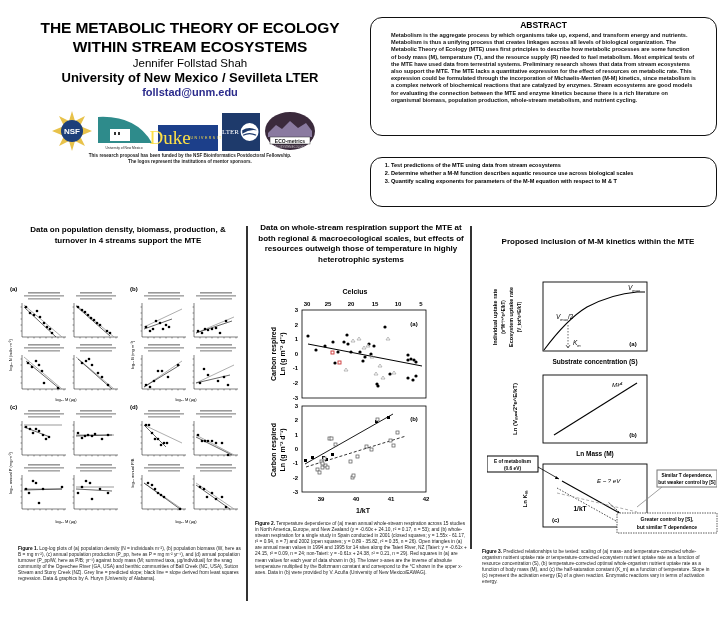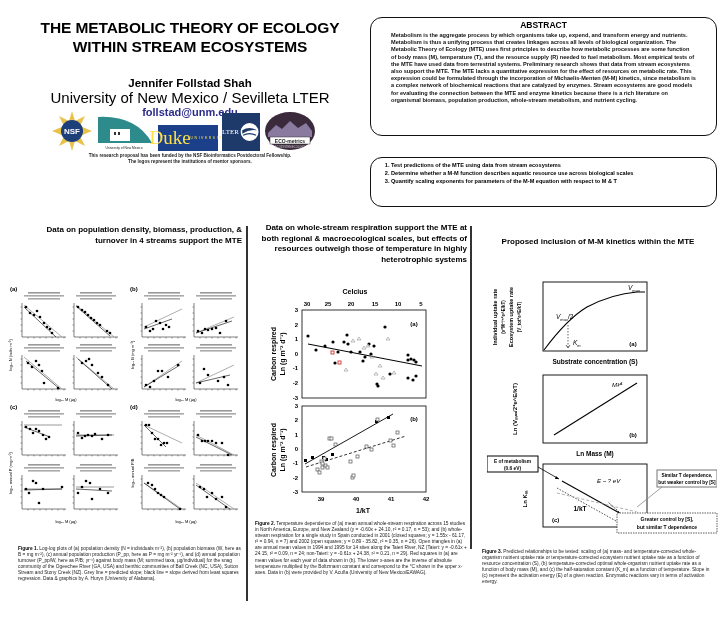--- a/index.html
+++ b/index.html
@@ -1,22 +1,22 @@
 <!DOCTYPE html>
 <html><head>
   <meta charset="utf-8">
   <style>
     * { box-sizing: border-box; margin: 0; padding: 0; }
     html, body { width: 720px; height: 617px; background: #ffffff; overflow: hidden; }
     body { font-family: "Liberation Sans", sans-serif; color: #000; position: relative; }
 
     .header { position: absolute; left: 30px; top: 18px; width: 320px; text-align: center; }
     .title { font-weight: bold; font-size: 15.5px; line-height: 19px; letter-spacing: -0.1px; }
-    .author { font-weight: bold; font-size: 11.5px; line-height: 15px; margin-top: 20px; }
-    .affil { font-weight: normal; font-size: 15px; line-height: 14px; }
+    .author { font-weight: normal; font-size: 11.5px; line-height: 15px; margin-top: 0; }
+    .affil { font-weight: bold; font-size: 13px; line-height: 14px; }
     .email { font-weight: bold; font-size: 11px; line-height: 14px; color: #2b2b8c; }
 
     .logos { position: absolute; left: 52px; top: 107px; width: 275px; height: 44px; display: flex; gap: 4px; align-items: flex-end; }
     .logo { height: 40px; position: relative; display: flex; align-items: center; justify-content: center; }
     .logo-nsf { width: 40px; }
     .logo-unm { width: 58px; height: 38px; }
     .logo-duke { width: 60px; height: 26px; background: #1c3f8a; color: #fde047; font-family: "Liberation Serif", serif; font-size: 19px; flex-direction: row; line-height: 18px; margin-top: 18px; }
     .logo-duke small { font-family: "Liberation Sans", sans-serif; font-size: 3.5px; letter-spacing: 1.5px; line-height: 4px; }
     .logo-lter { width: 38px; height: 38px; background: #1e3a6b; color: #fff; flex-direction: row; font-family: "Liberation Serif", serif; font-size: 7px; }
     .logo-eco { width: 52px; height: 40px; }
@@ -24,21 +24,21 @@
 
     .box { position: absolute; border: 1.3px solid #111; border-radius: 12px; background: #fff; }
     .box h3 { text-align: center; font-size: 8.5px; font-weight: bold; margin-top: 2px; }
     .abstract { left: 370px; top: 17px; width: 347px; height: 119px; padding: 0 20px; }
     .abstract p { font-size: 5.6px; font-weight: bold; line-height: 7.2px; margin-top: 2px; color: #111; }
     .objectives { left: 370px; top: 157px; width: 347px; height: 50px; padding: 0 10px; }
     .objectives ol { font-size: 5.6px; font-weight: bold; line-height: 8px; margin-top: 3px; padding-left: 10px; }
 
     .col-divider { position: absolute; width: 2px; background: #333; }
 
-    .sec-title { position: absolute; text-align: right; font-weight: bold; font-size: 8px; line-height: 10.5px; }
+    .sec-title { position: absolute; text-align: center; font-weight: bold; font-size: 8px; line-height: 10.5px; }
 
     .fig1 { position: absolute; left: 8px; top: 283px; width: 234px; height: 257px; }
     .fig2 { position: absolute; left: 258px; top: 284px; width: 225px; height: 235px; }
     .fig3 { position: absolute; left: 487px; top: 247px; width: 230px; height: 282px; }
 
     .caption { position: absolute; font-size: 4.8px; line-height: 6.1px; color: #222; }
     .caption b { color: #000; }
     svg text { font-family: "Liberation Sans", sans-serif; }
   </style>
 </head>

